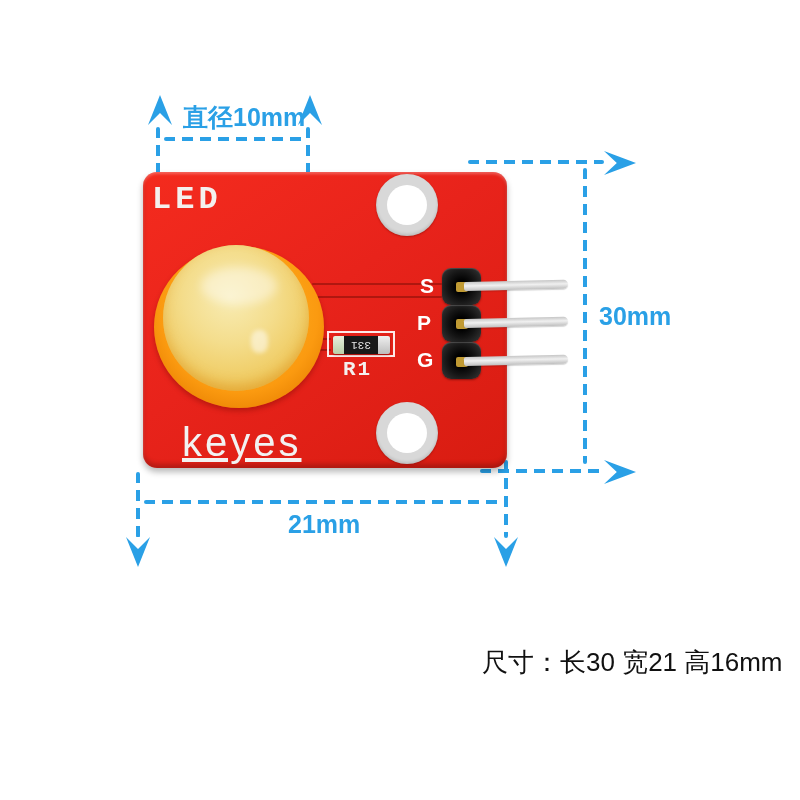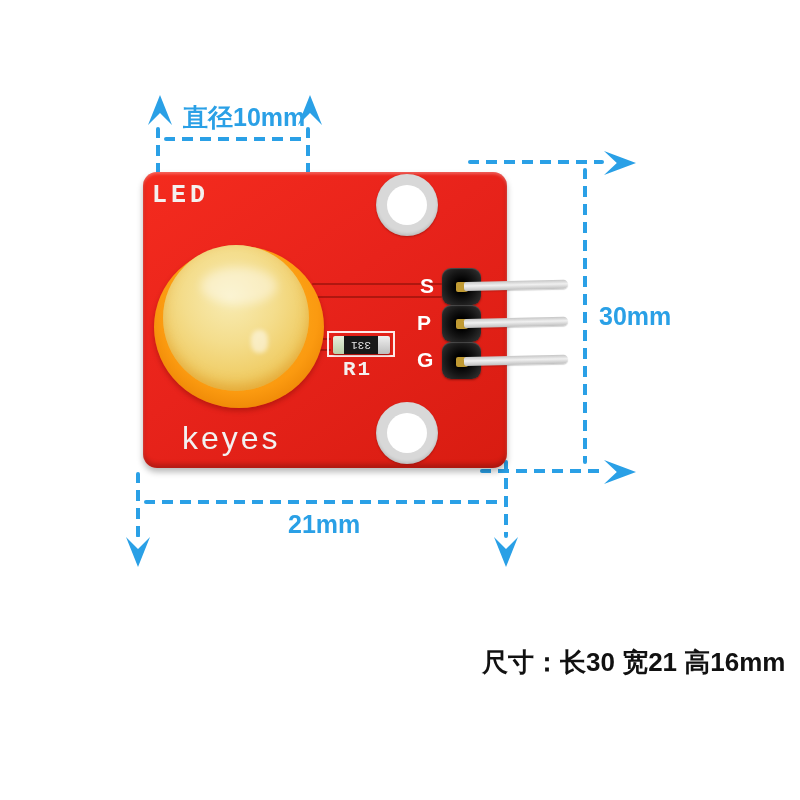--- a/index.html
+++ b/index.html
@@ -44,22 +44,22 @@
     background: linear-gradient(145deg, #f42b1e 0%, #e8231b 45%, #d81c11 100%);
     border-radius: 14px;
     box-shadow: 0 4px 6px rgba(0,0,0,0.28),
                 inset 0 2px 3px rgba(255,255,255,0.28),
                 inset 0 -4px 5px rgba(0,0,0,0.22);
   }
   .silk {
     color: #f4f0ee;
     font-family: "Liberation Mono", "DejaVu Sans Mono", monospace;
   }
-  .silk-led { left: 9px; top: 9px; font-size: 25px; letter-spacing: 4px; font-weight: bold; }
-  .brand { left: 39px; top: 248px; font-size: 32px; color: #f2f2f2; letter-spacing: 3px; }
+  .silk-led { left: 9px; top: 9px; font-size: 32px; letter-spacing: 4px; font-weight: bold; }
+  .brand { left: 39px; top: 248px; font-size: 40px; color: #f2f2f2; letter-spacing: 3px; text-decoration: underline; }
 
   .hole {
     width: 62px; height: 62px; border-radius: 50%;
     background: #d8d8d8;
     box-shadow: 0 1px 2px rgba(120,10,5,0.45), inset 0 -2px 3px rgba(0,0,0,0.12);
   }
   .hole-inner {
     position: absolute; left: 11px; top: 11px; width: 40px; height: 40px;
     border-radius: 50%; background: #ffffff;
   }
@@ -117,21 +117,21 @@
   .pin {
     left: 321px; width: 104px; height: 9px;
     background: linear-gradient(180deg, #c6c6c6 0%, #f0f0f0 45%, #bfbfbf 100%);
     border-radius: 3px 6px 6px 3px;
     transform: rotate(-1.3deg); transform-origin: left center;
     box-shadow: 0 1px 1px rgba(0,0,0,0.18);
   }
 
   
   .spec-line {
-    color: #111111; font-size: 26px; font-weight: bold; white-space: nowrap;
+    color: #111111; font-size: 26px; font-weight: normal; white-space: nowrap;
     font-family: "Liberation Sans", "DejaVu Sans", sans-serif;
   }
 </style>
 </head>
 <body>
 
 <div class="canvas" style="--acc:#2aa0e6;">
 
   <div class="abs arrow arrow-up" style="left:148px; top:95px;"></div>
   <div class="abs arrow arrow-up" style="left:298px; top:95px;"></div>

